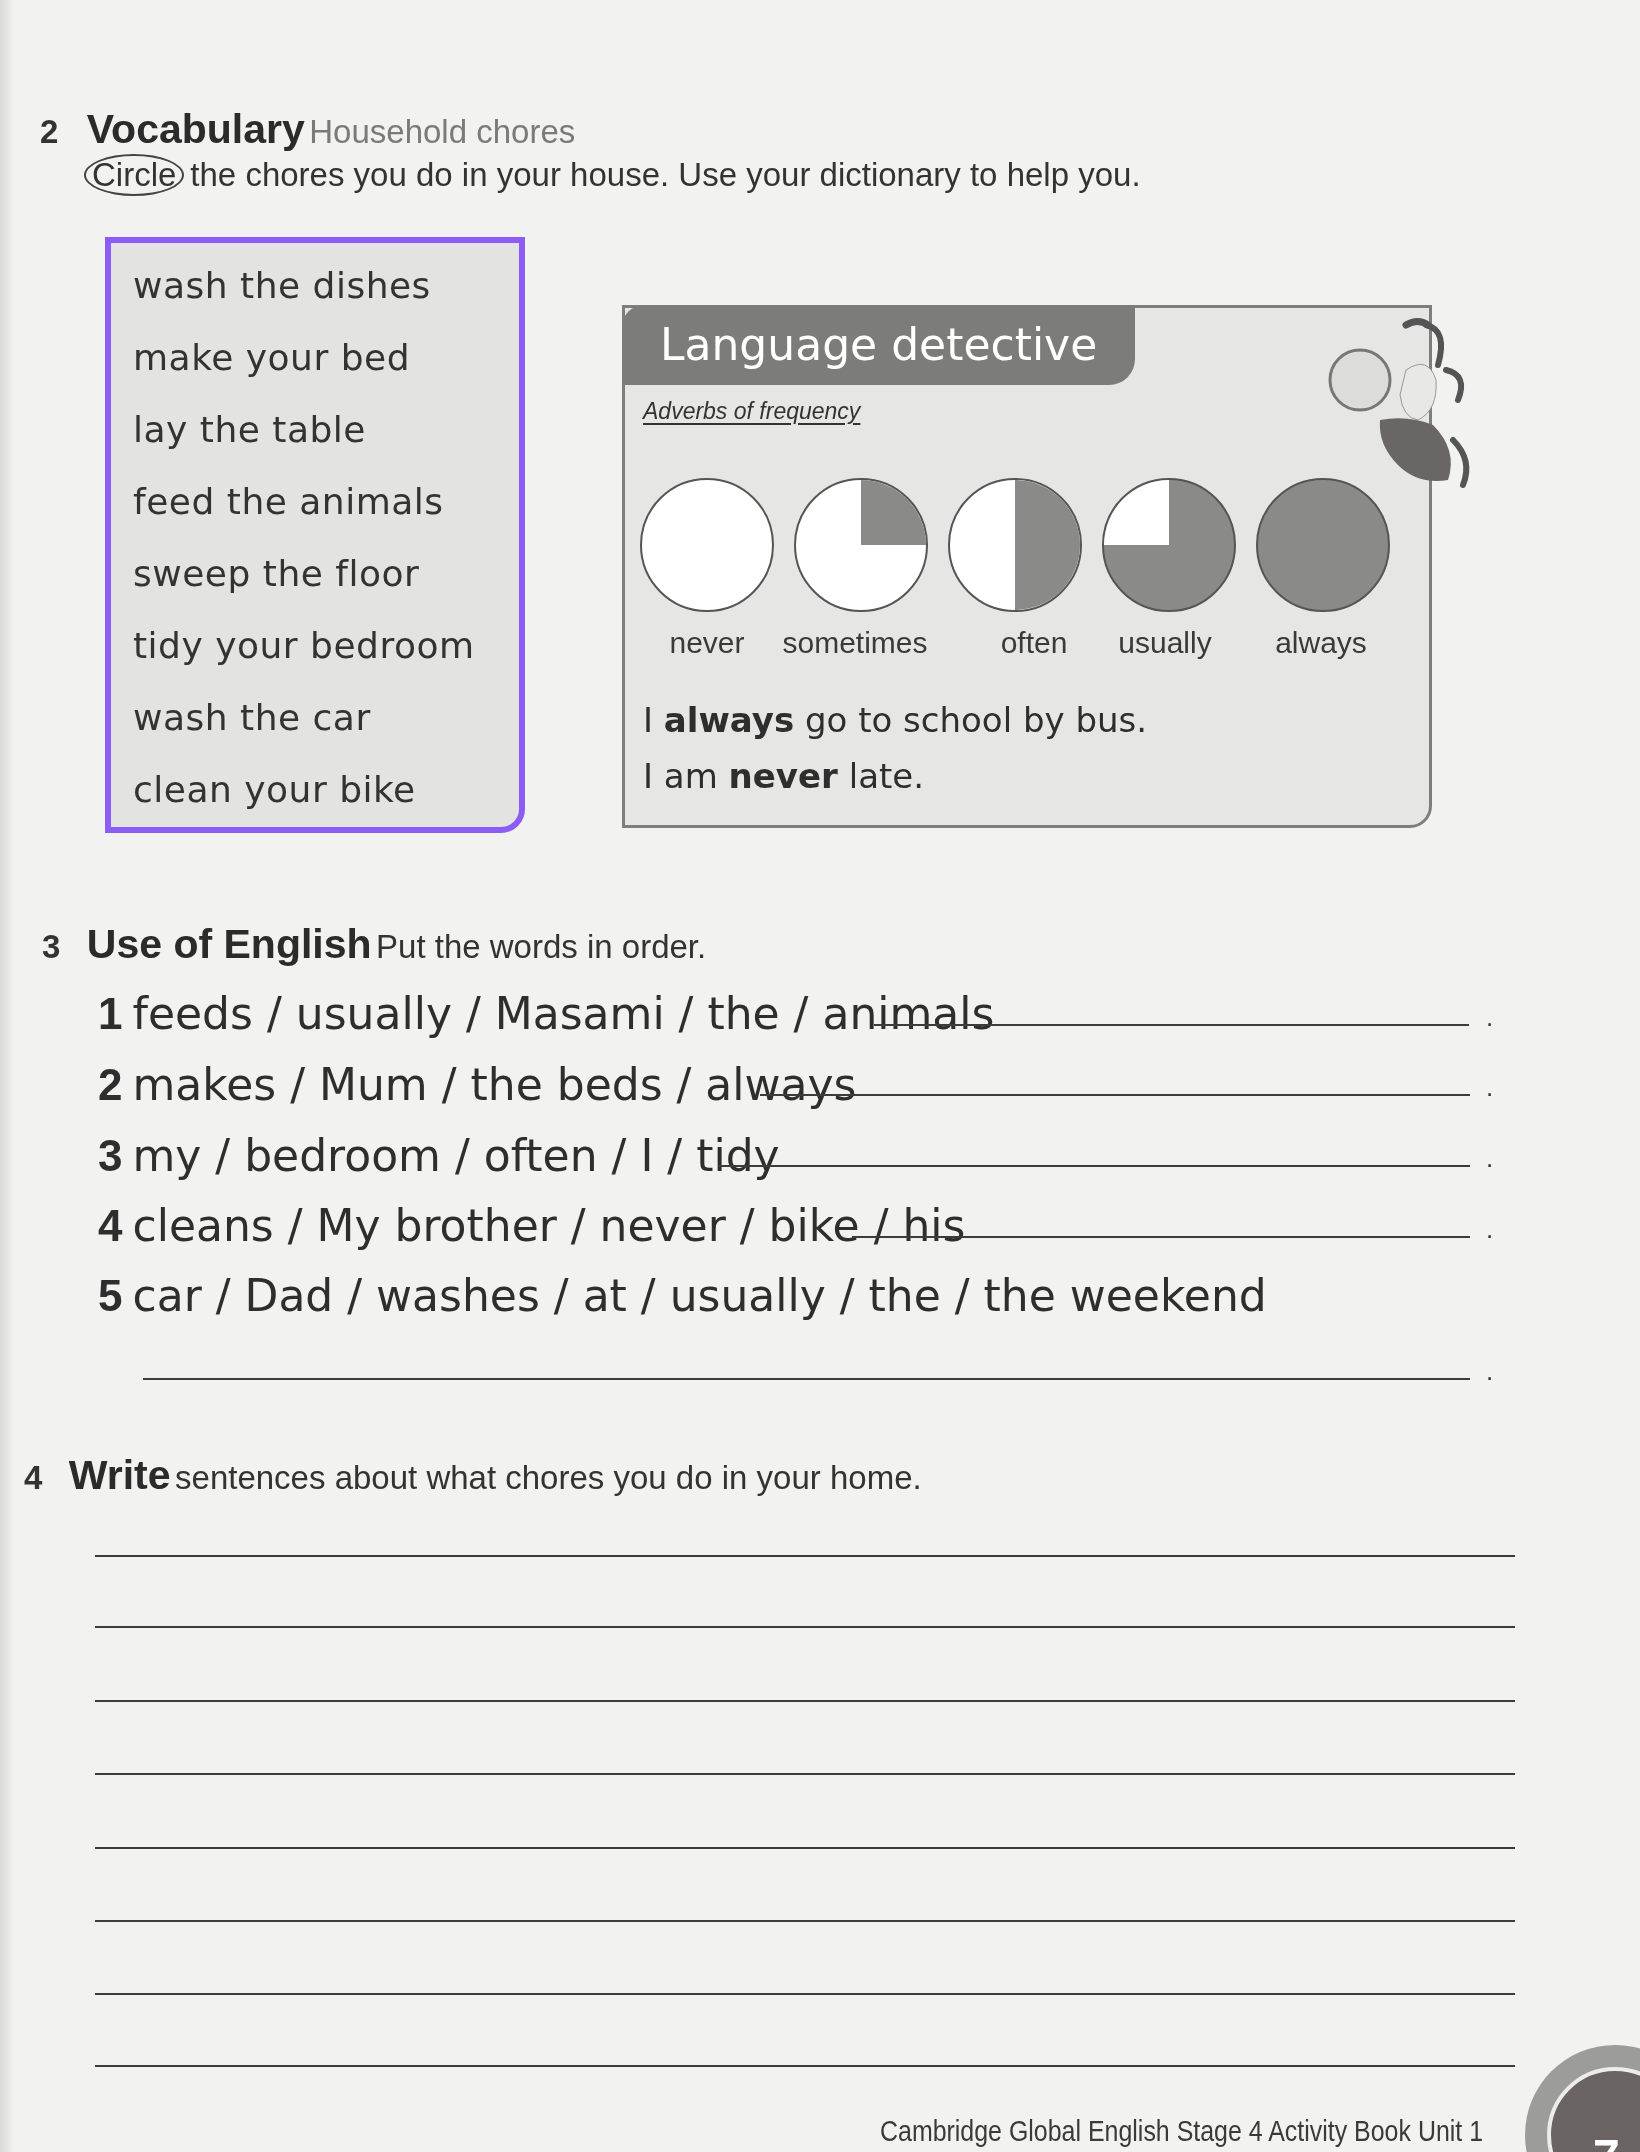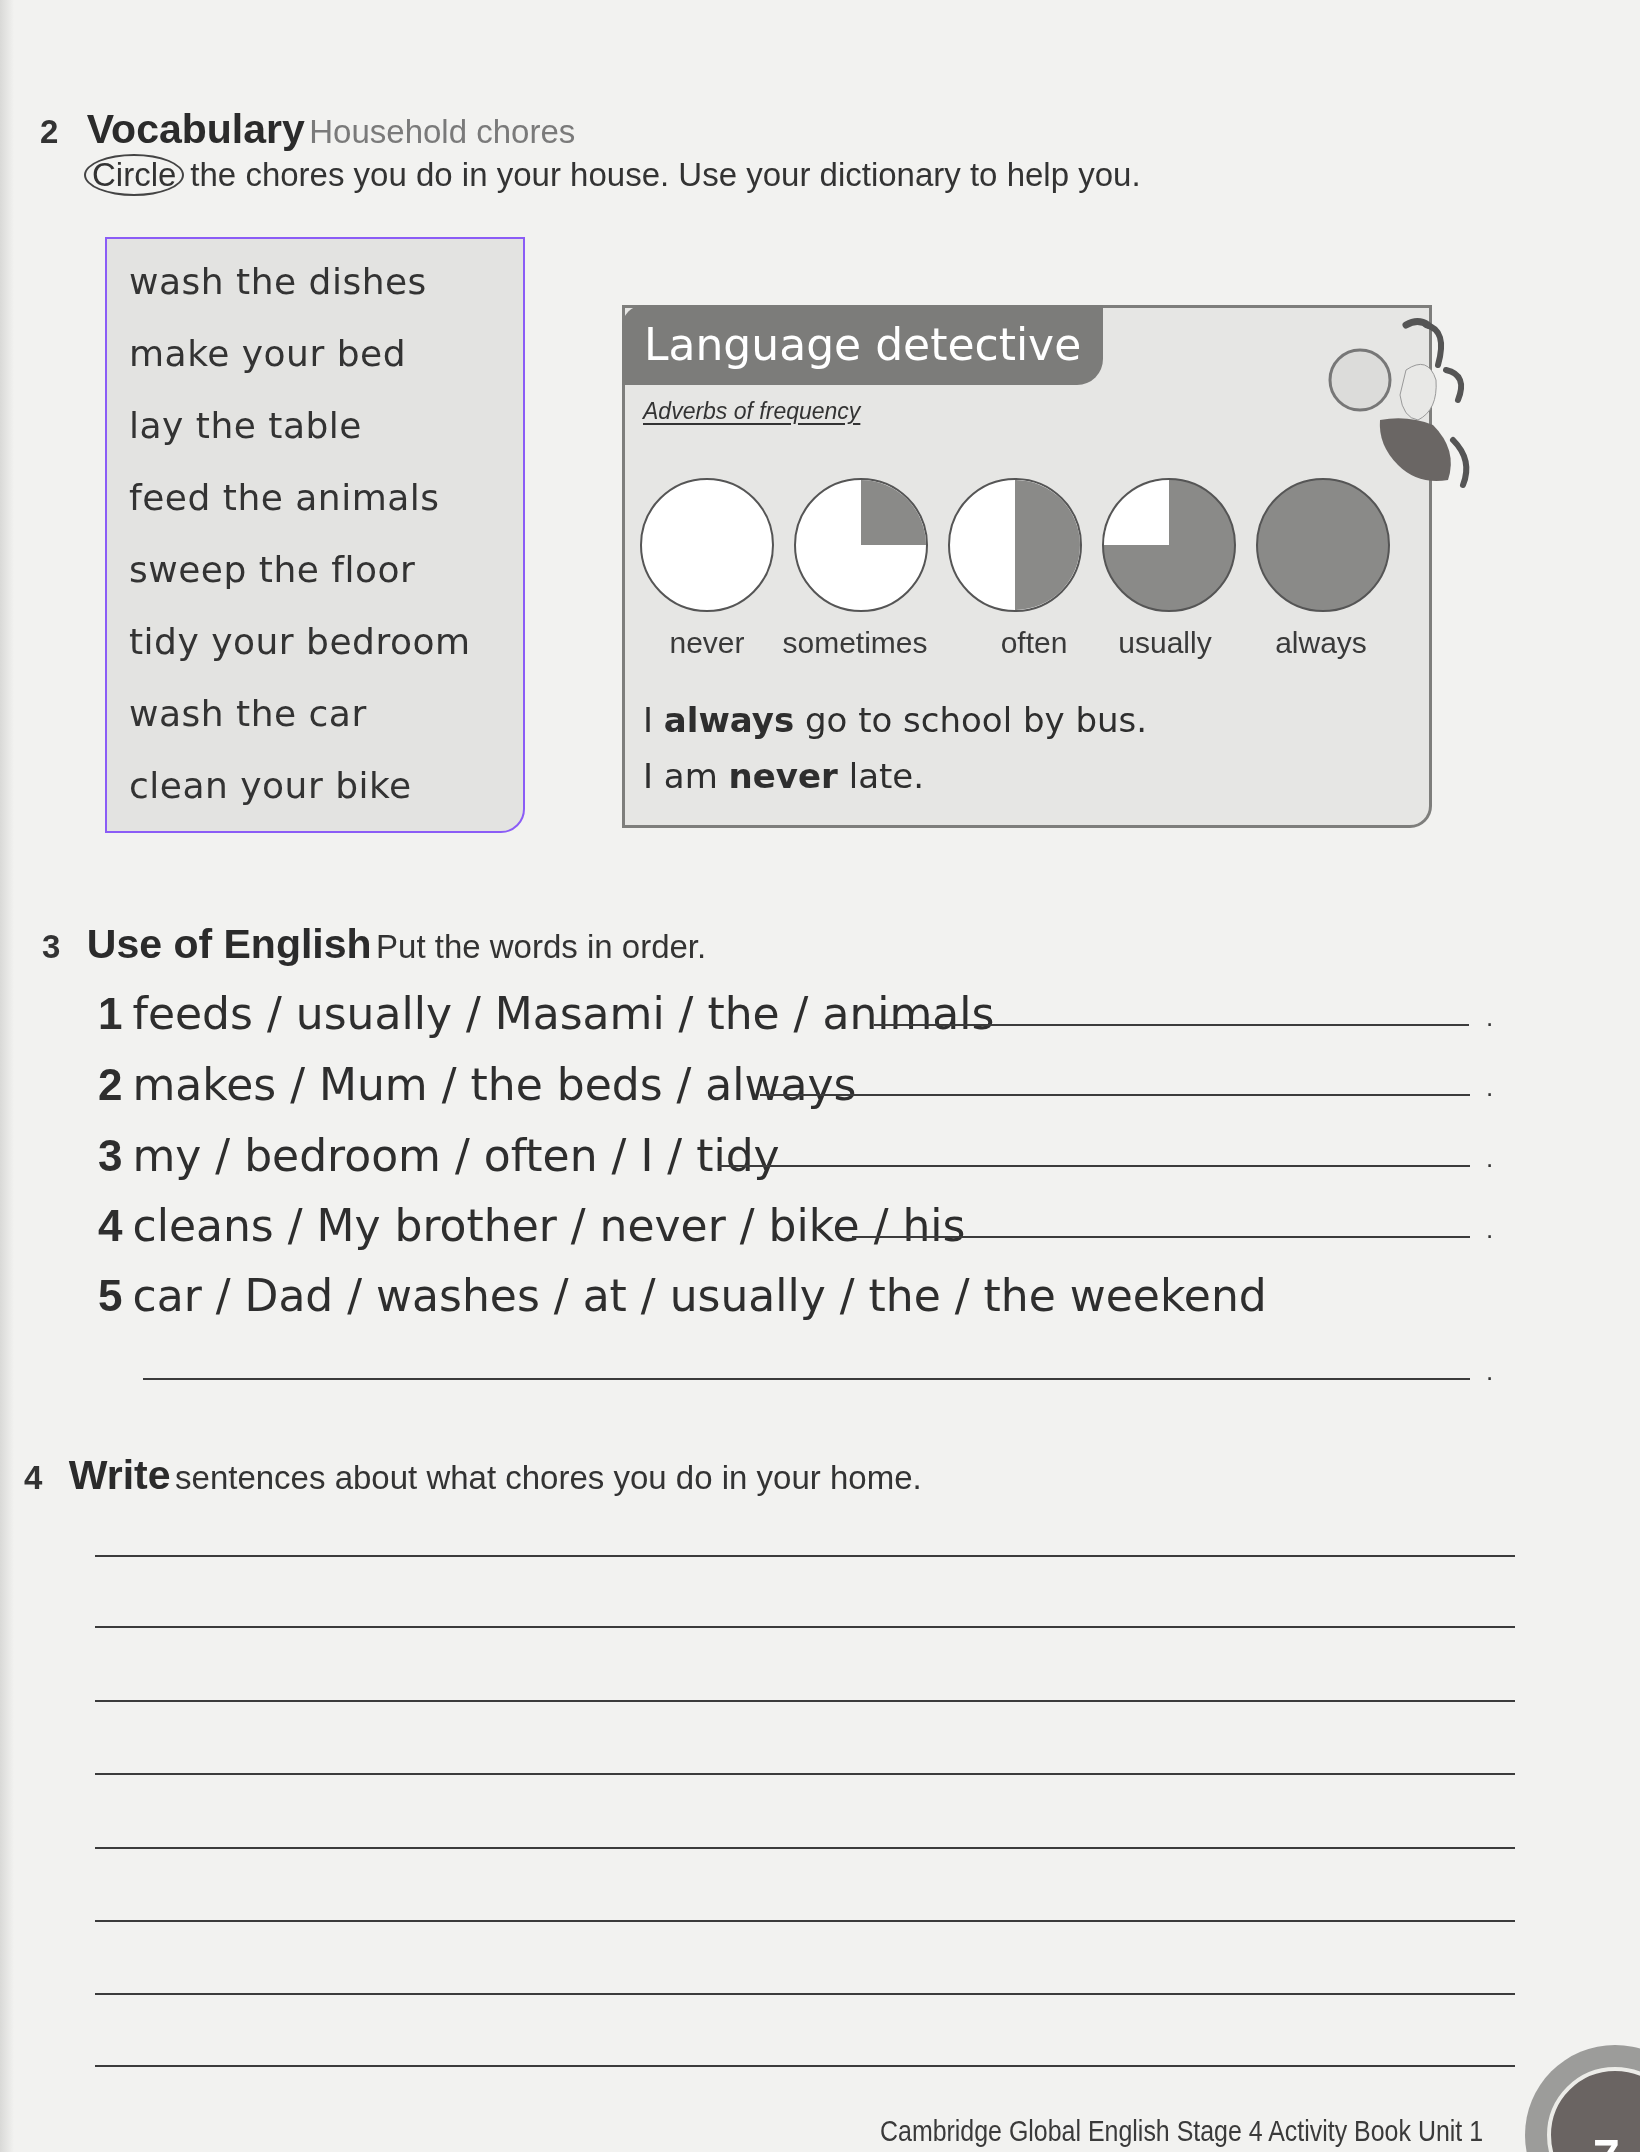--- a/index.html
+++ b/index.html
@@ -22,38 +22,38 @@
   .ex-text{ font-size:33px; color:#333; }
 
   .circled {
     display:inline-block; border:2px solid #444; border-radius:50%;
     padding:0 6px; line-height:38px; margin-right:6px;
   }
 
   
   .chores-box {
     left:105px; top:237px; width:420px; height:596px;
-    background:#e3e3e1; border:2px solid #8b5cf6;
+    background:#e3e3e1; border:6px solid #8b5cf6;
     border-bottom-right-radius:24px; box-sizing:border-box;
   }
   .chore {
     position:absolute; left:22px;
     font-family:"DejaVu Sans", sans-serif; font-size:36px; color:#333;
     letter-spacing:0.5px;
   }
 
   
   .ld-box {
     left:622px; top:305px; width:810px; height:523px;
     background:#e6e6e4; border:3px solid #7e7e7c;
     border-bottom-right-radius:22px; box-sizing:border-box;
   }
   .ld-title {
     position:absolute; left:-3px; top:-3px;
-    height:80px; padding:0 22px;
+    height:80px; padding:0 38px;
     background:#7c7c7a; color:#ffffff;
     font-family:"DejaVu Sans", sans-serif; font-size:44px;
     line-height:80px; border-top-left-radius:22px; border-bottom-right-radius:26px;
   }
   .ld-sub {
     position:absolute; left:18px; top:90px; font-size:23px; color:#333;
     text-decoration:underline; text-underline-offset:4px;font-style:italic;
   }
   .freq-circle {
     position:absolute; top:170px; width:134px; height:134px;

